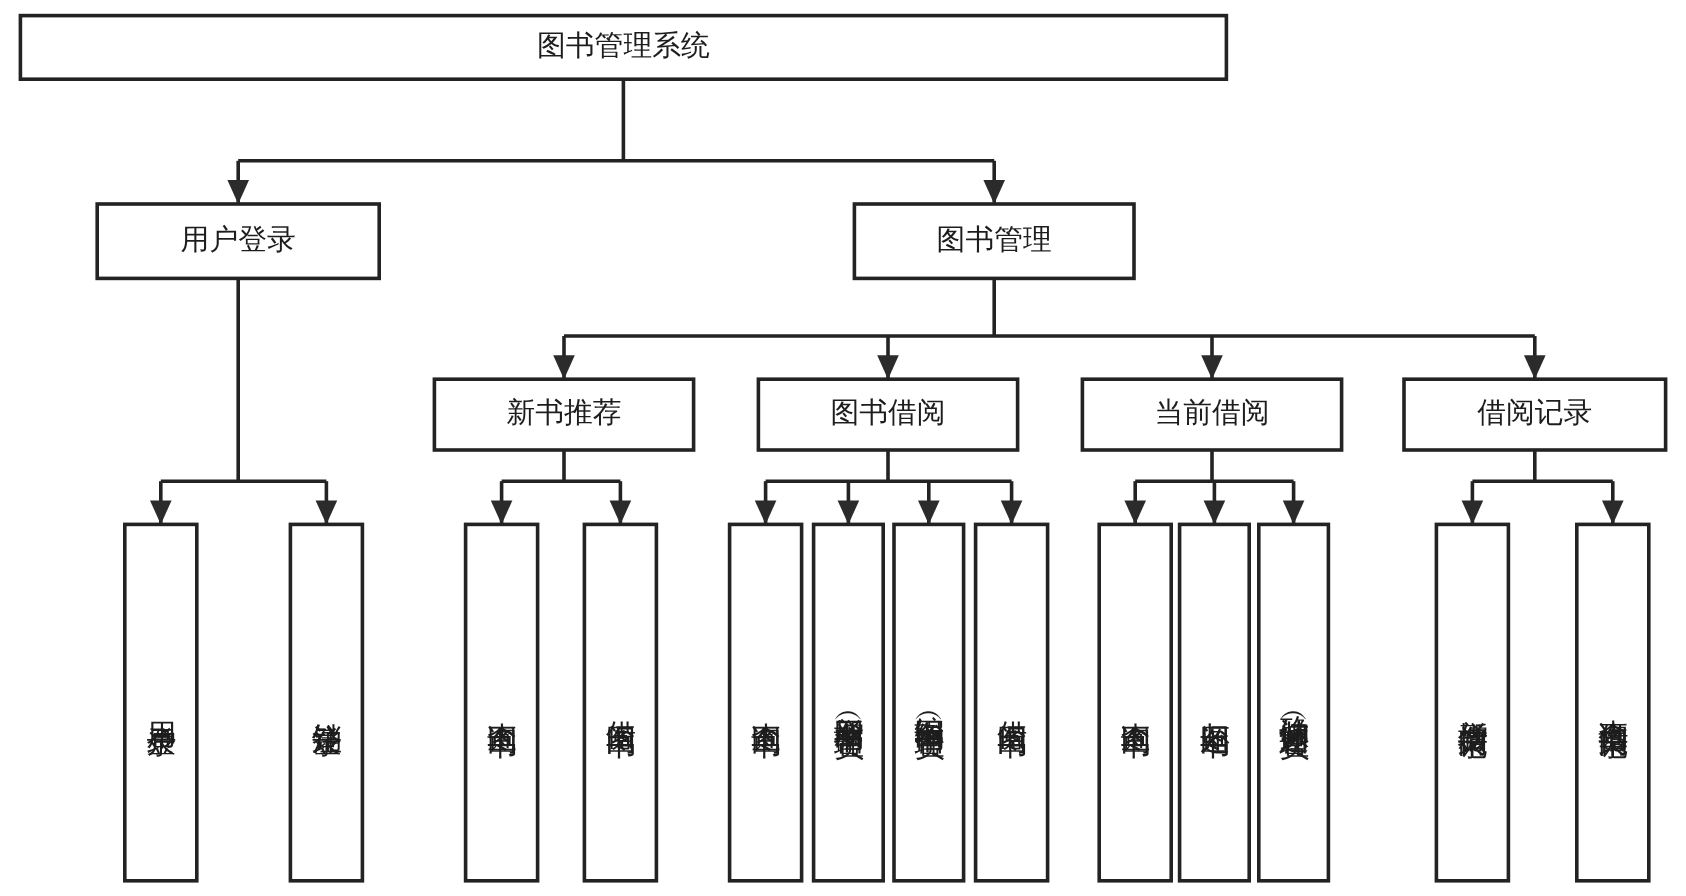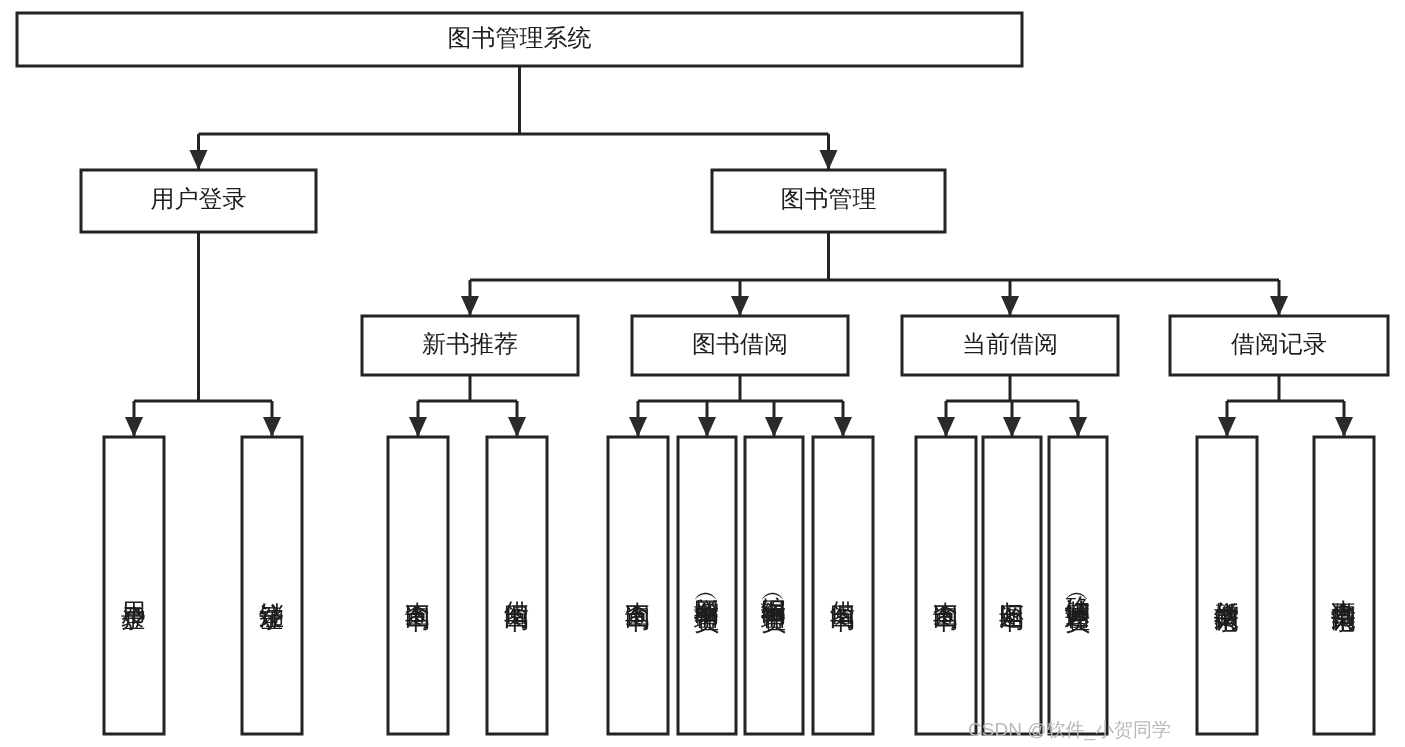--- a/index.html
+++ b/index.html
@@ -202,14 +202,13 @@
         <g>
           <rect x="1197" y="437" width="60" height="297" class="node-rect"></rect>
           <text x="1227" y="585.5" class="node-label-vertical">新增借阅记录</text>
         </g>
         <g>
           <rect x="1314" y="437" width="60" height="297" class="node-rect"></rect>
           <text x="1344" y="585.5" class="node-label-vertical">查询借阅记录</text>
         </g>
       </g>
   </svg>
-  <div class="watermark">CSDN @软件_小贺同学</div>
 </div>
 
 </body></html>

